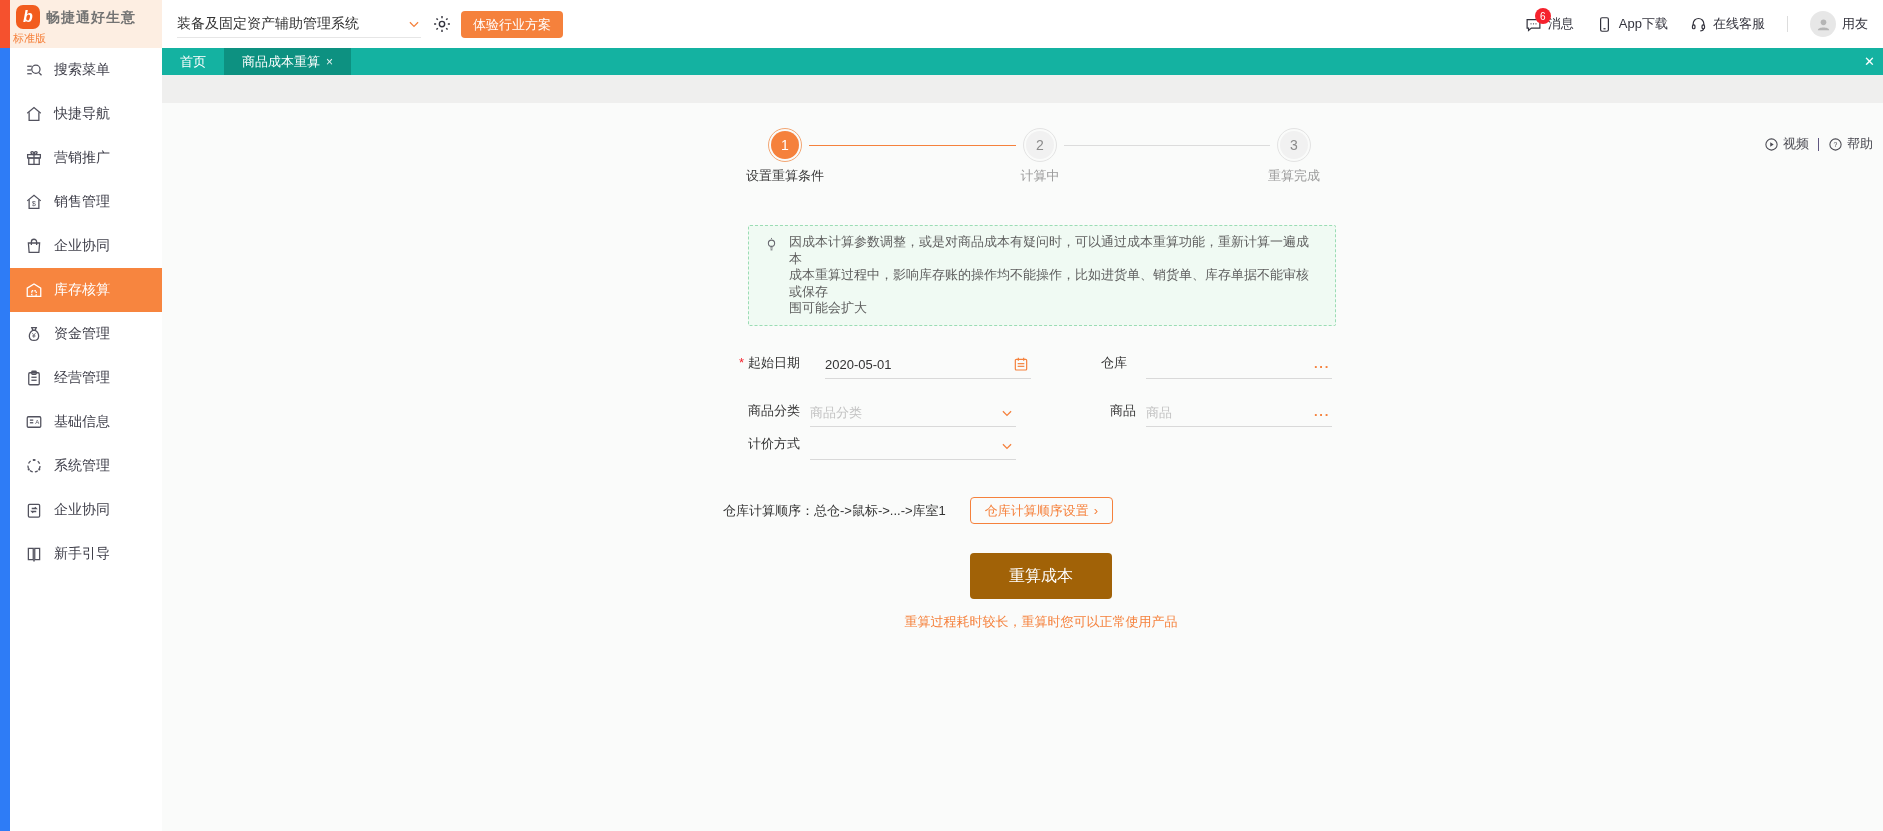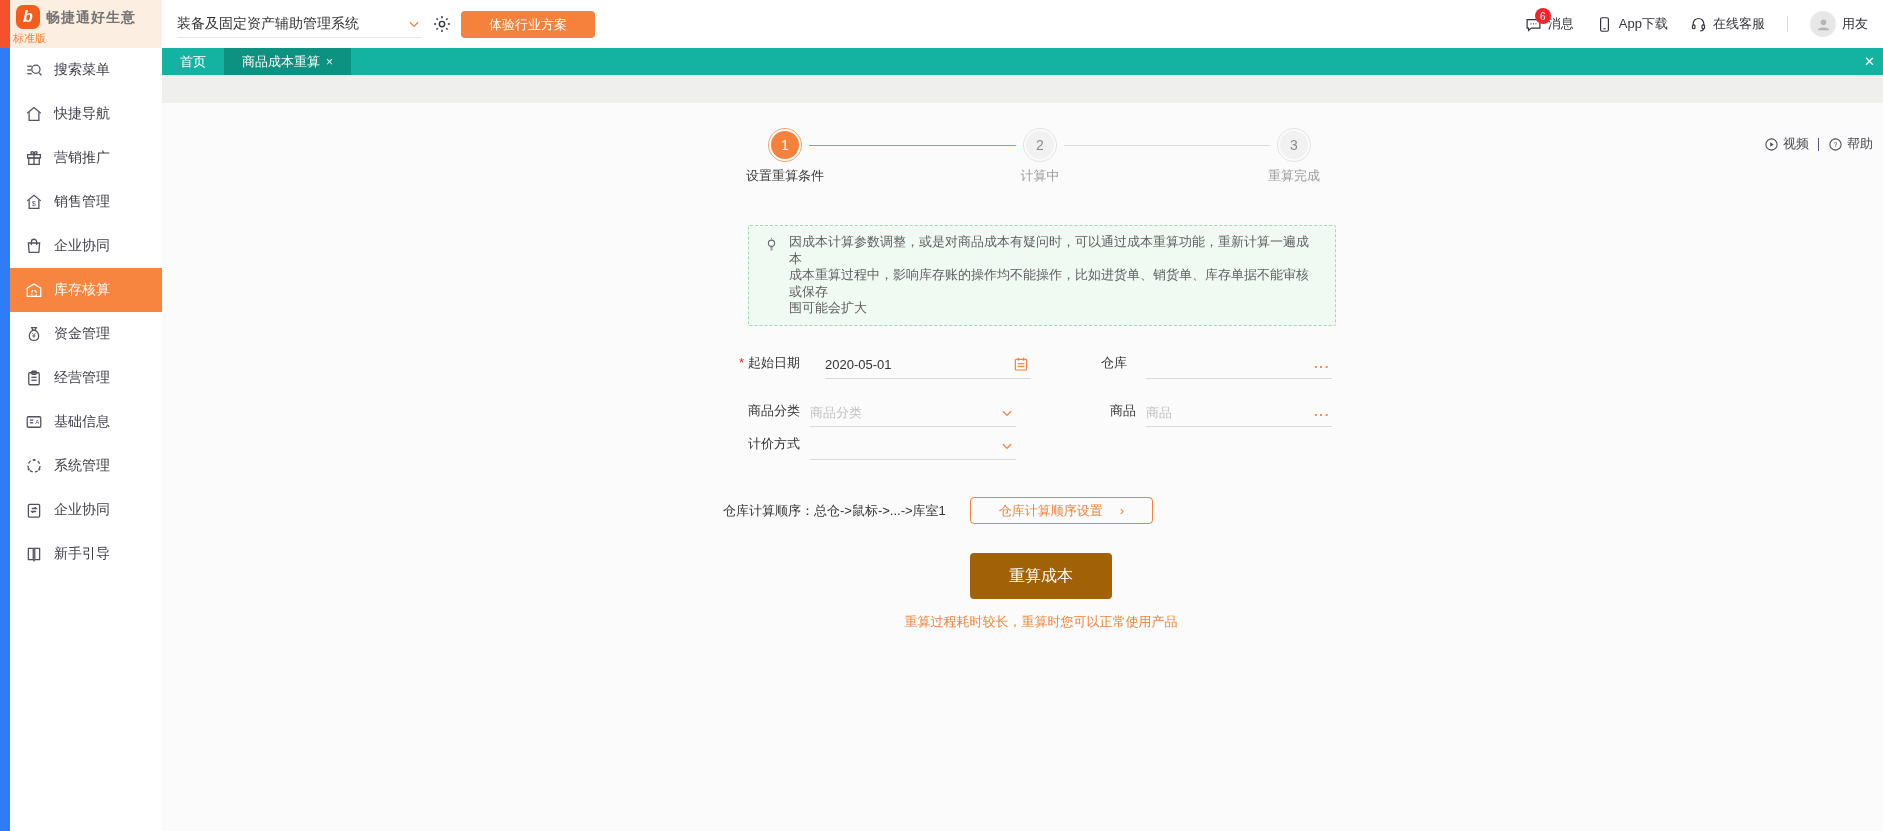--- a/index.html
+++ b/index.html
@@ -34,21 +34,21 @@
   
   .main { position:absolute; left:162px; top:0; width:1721px; height:831px; }
 
   
   .topbar { position:relative; height:48px; background:#ffffff; }
   .sys-select { position:absolute; left:15px; top:10px; width:244px; height:28px;
     border-bottom:1px solid #e6e6e6; display:flex; align-items:center; justify-content:space-between;
     font-size:14px; color:#333; cursor:pointer; }
   .sys-select .chev { color:#f5813c; }
   .gear-btn { position:absolute; left:270px; top:14px; width:20px; height:20px; color:#33333d; cursor:pointer; }
-  .try-btn { position:absolute; left:299px; top:11px; height:27px; padding:0 28px;
+  .try-btn { position:absolute; left:299px; top:11px; height:27px; padding:0 12px;
     background:#f5813c; border:none; border-radius:4px; color:#fff; font-size:13px; cursor:pointer; }
   .top-right { position:absolute; right:15px; top:0; height:48px; display:flex; align-items:center; gap:22px; }
   .tr-item { display:flex; align-items:center; gap:6px; color:#33333d; font-size:13px; cursor:pointer; position:relative; }
   .tr-item .ticon { width:17px; height:17px; color:#33333d; }
   .badge { position:absolute; top:-7px; left:10px; min-width:16px; height:16px; border-radius:8px;
     background:#f5222d; color:#fff; font-size:10px; display:flex; align-items:center; justify-content:center;
     padding:0 4px; }
   .tr-divider { width:1px; height:16px; background:#dddddd; }
   .avatar { width:26px; height:26px; border-radius:50%; background:#e7e7e7; color:#b5b5b5;
     display:flex; align-items:center; justify-content:center; }
@@ -98,22 +98,22 @@
   .fcell input { border:none; outline:none; background:transparent; width:100%; height:24px;
     font-size:13px; color:#333; font-family:inherit; }
   .fcell input::placeholder { color:#c2c2c2; }
   .faddon { position:absolute; right:2px; bottom:6px; color:#f5813c; cursor:pointer; }
   .dots { font-size:13px; letter-spacing:1px; font-weight:bold; line-height:10px; }
   .cal-icon { width:16px; height:16px; }
   .chev-icon { width:14px; height:14px; }
 
   .order-row { position:absolute; left:561px; top:394px; display:flex; align-items:center; gap:24px; }
   .order-text { color:#333; font-size:13px; }
-  .order-btn { height:27px; padding:0 28px; background:transparent; border:1px solid #f5813c;
-    border-radius:4px; color:#f5813c; font-size:13px; cursor:pointer; display:flex; align-items:center; gap:17px; }
+  .order-btn { height:27px; padding:0 14px; background:transparent; border:1px solid #f5813c;
+    border-radius:4px; color:#f5813c; font-size:13px; cursor:pointer; display:flex; align-items:center; gap:5px; }
 
   .submit-btn { position:absolute; left:808px; top:450px; width:142px; height:46px;
     background:#a16207; border:none; border-radius:4px; color:#ffffff; font-size:16px; cursor:pointer; }
   .submit-note { position:absolute; left:586px; top:510px; width:586px; text-align:center;
     color:#f5813c; font-size:13px; }
 </style>
 </head>
 <body>
 
 <div class="edge">

